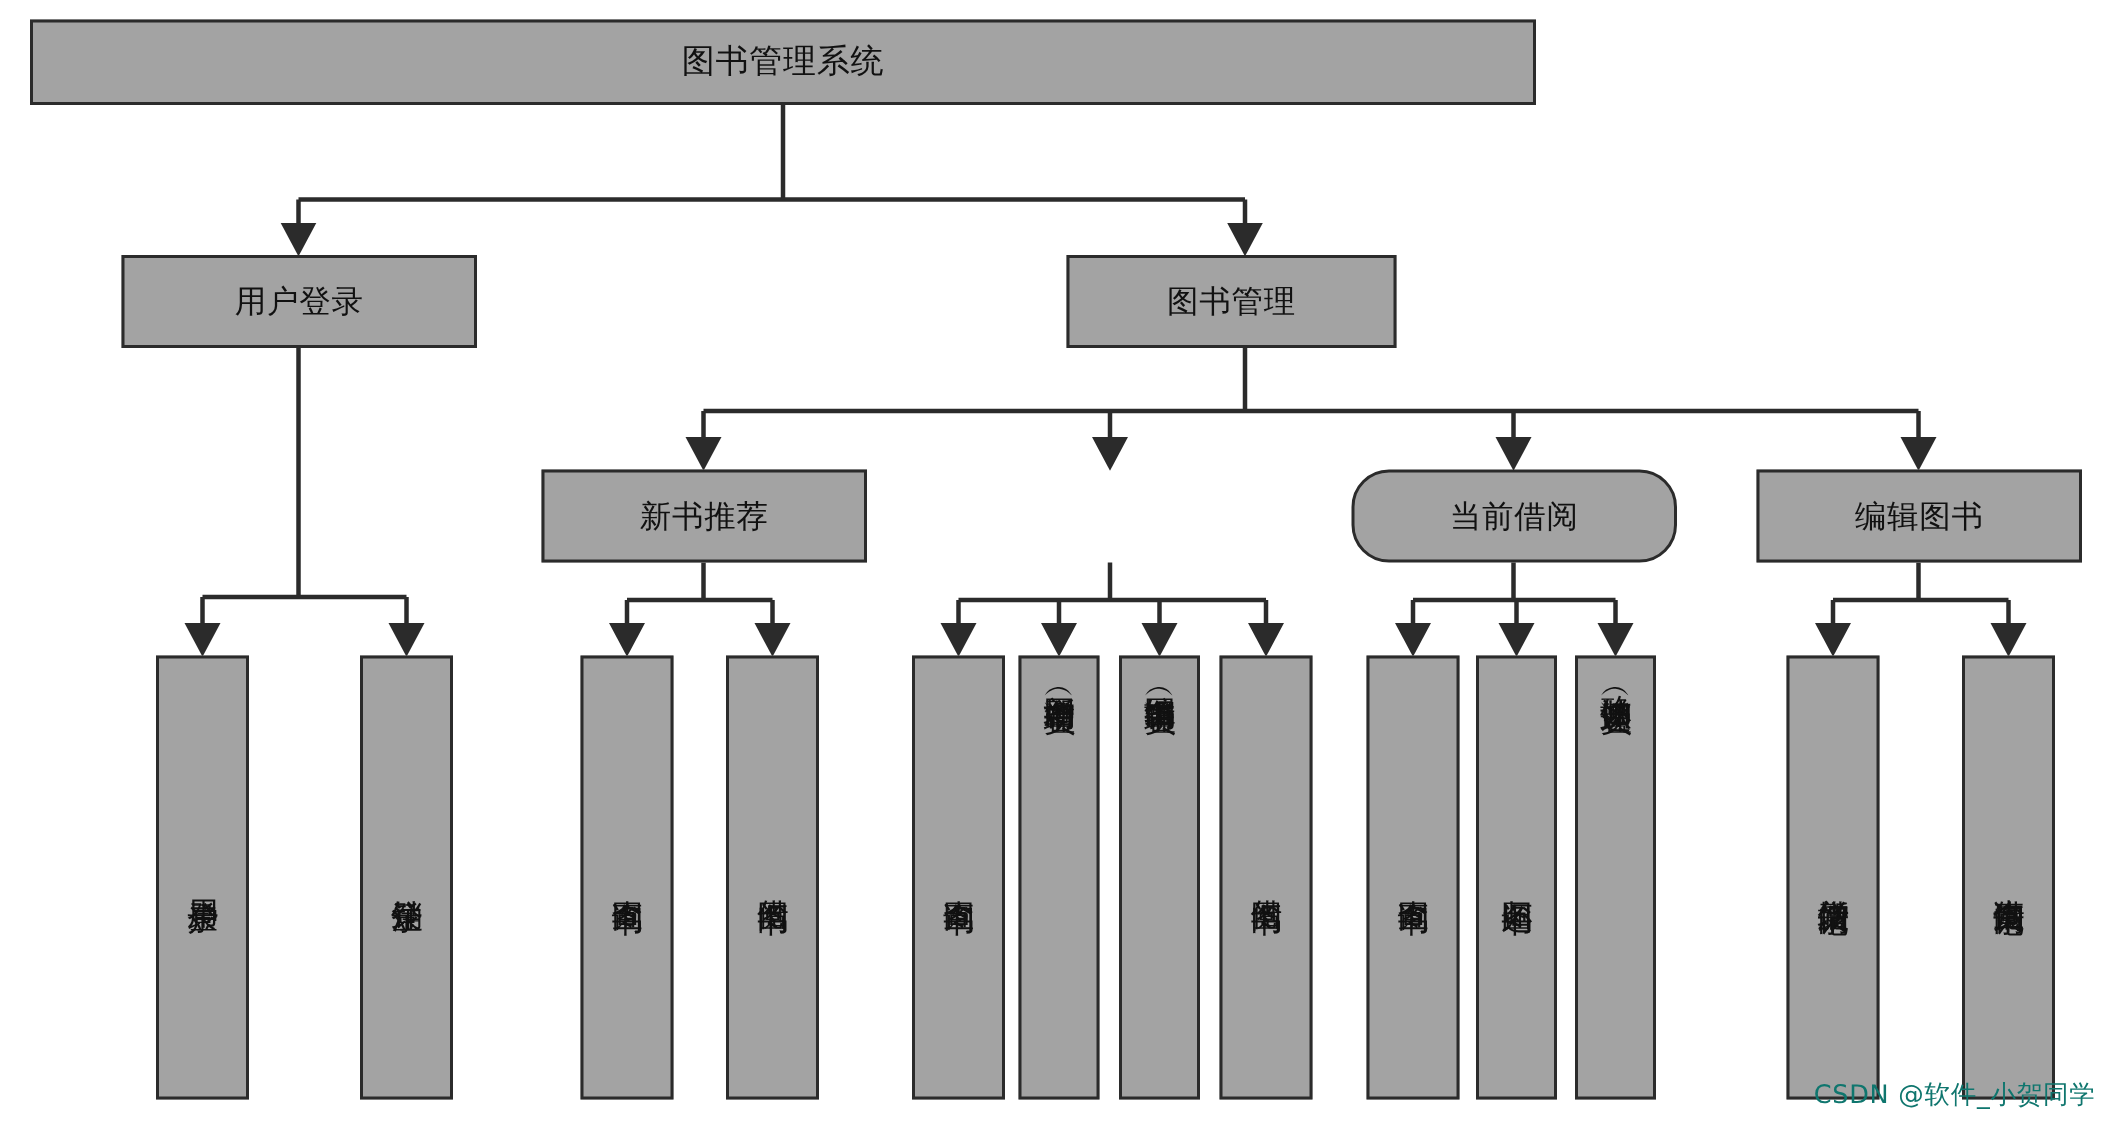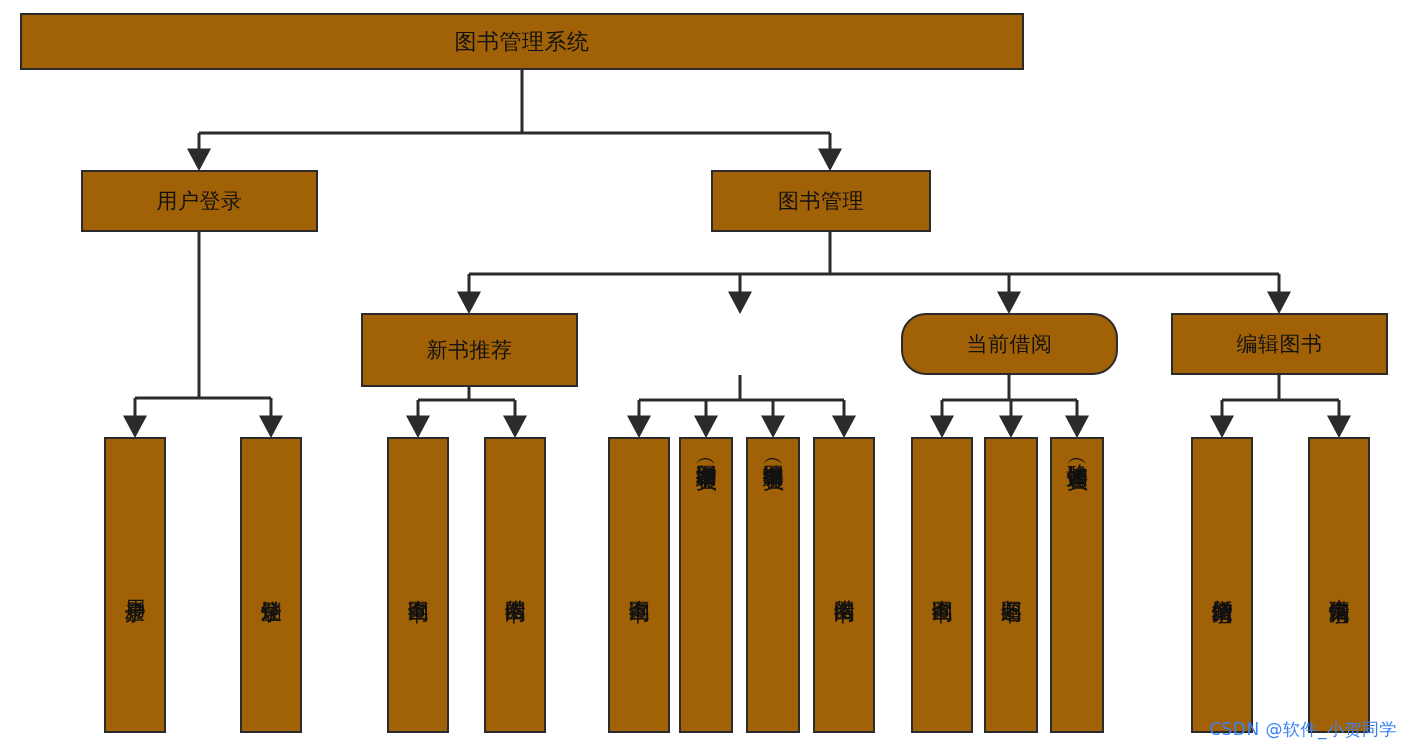--- a/index.html
+++ b/index.html
@@ -22,21 +22,21 @@
   }
   #edges-layer {
     position: absolute;
     left: 0; top: 0;
     width: 1405px;
     height: 747px;
   }
   .node {
     position: absolute;
     box-sizing: border-box;
-    background: #a16207;
+    background: #a3a3a3;
     border: 2px solid #2b2b2b;
     display: flex;
     align-items: center;
     justify-content: center;
     color: #111111;
   }
   .node-label {
     display: block;
     text-align: center;
     line-height: 1.0;
@@ -70,21 +70,21 @@
   }
   .node.v.short {
     align-items: center;
     padding-top: 0;
   }
   #watermark {
     position: absolute;
     right: 8px;
     bottom: 6px;
     font-size: 17px;
-    color: #3b82f6;
+    color: #0f766e;
     white-space: nowrap;
     letter-spacing: 0.5px;
   }
 </style>
 </head>
 <body>
 
 <div id="diagram-root">
 
   <svg id="edges-layer" viewBox="0 0 1405 747" width="1405" height="747" xmlns="http://www.w3.org/2000/svg">
@@ -142,21 +142,21 @@
     <span class="node-label">图书管理系统</span>
   </div>
 
   <div class="node h" style="left:81px; top:170px; width:237px; height:62px;">
     <span class="node-label">用户登录</span>
   </div>
   <div class="node h" style="left:711px; top:170px; width:220px; height:62px;">
     <span class="node-label">图书管理</span>
   </div>
 
-  <div class="node h" style="left:361px; top:313px; width:217px; height:74px;">
+  <div class="node h" style="left:361px; top:313px; width:217px; height:62px;">
     <span class="node-label">新书推荐</span>
   </div>
   <div class="node h" style="left:901px; top:313px; width:217px; height:62px;border-radius:25px;">
     <span class="node-label">当前借阅</span>
   </div>
   <div class="node h" style="left:1171px; top:313px; width:217px; height:62px;">
     <span class="node-label">编辑图书</span>
   </div>
 
   <div class="node v short" style="left:104px; top:437px; width:62px; height:296px;">

